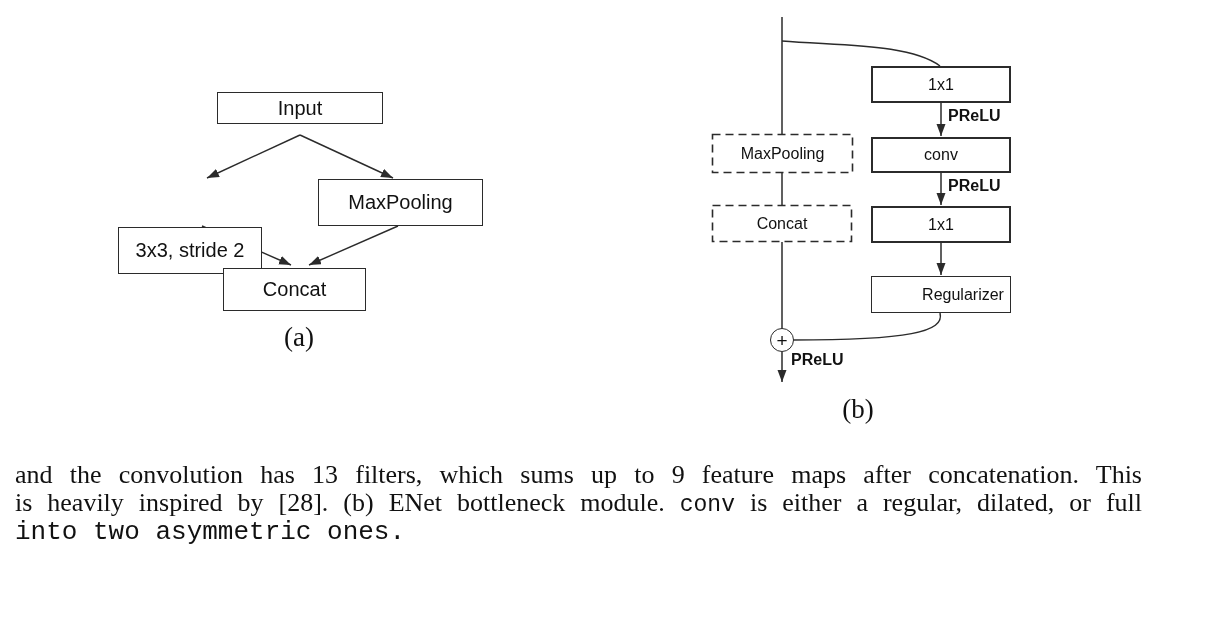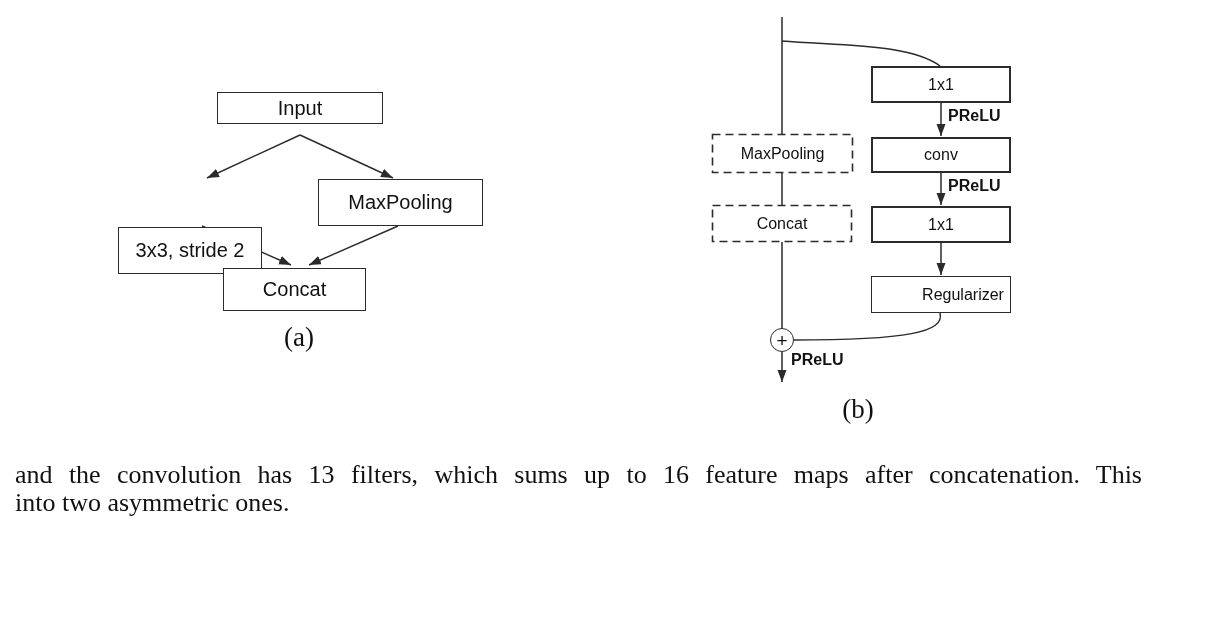--- a/index.html
+++ b/index.html
@@ -48,21 +48,21 @@
   .panel-label{position:absolute;z-index:2;font-family:"Liberation Serif",serif;
         font-size:27px;color:var(--text);text-align:center;width:60px;}
   .label-a{left:269px;top:322px;}
   .label-b{left:828px;top:394px;}
 
   
   .caption{position:absolute;left:15px;top:461px;width:1127px;z-index:2;
         font-family:"Liberation Serif",serif;font-size:26px;line-height:27.6px;
         color:var(--text);}
   .cap-line{text-align:justify;text-align-last:justify;}
-  .cap-line.last{text-align-last:left;}
+  .cap-line.last{text-align-last:left;font-family:Liberation Mono, monospace;}
   .tt{font-family:"Liberation Mono",monospace;font-size:23px;}
 </style>
 </head>
 <body>
 
 <div class="page">
 
   <svg class="lines-layer" viewBox="0 0 1215 450" xmlns="http://www.w3.org/2000/svg">
     <defs>
       <marker id="arrow" markerUnits="userSpaceOnUse" markerWidth="13" markerHeight="10" refX="12" refY="4.5" orient="auto">
@@ -113,17 +113,18 @@
 
   <span class="prelu prelu-1">PReLU</span>
   <span class="prelu prelu-2">PReLU</span>
   <span class="prelu prelu-3">PReLU</span>
 
   <div class="merge-circle">+</div>
 
   <div class="panel-label label-b">(b)</div>
 
   <div class="caption">
-    <div class="cap-line">and the convolution has 13 filters, which sums up to 16 feature maps after concatenation. This</div>
+    <div class="cap-line">and the convolution has 13 filters, which sums up to 9 feature maps after concatenation. This</div>
+    <div class="cap-line"><span>is heavily inspired by [28]. (b) ENet bottleneck module. </span><span class="tt">conv</span><span> is either a regular, dilated, or full</span></div>
     <div class="cap-line last">into two asymmetric ones.</div>
   </div>
 
 </div>
 
 </body></html>

